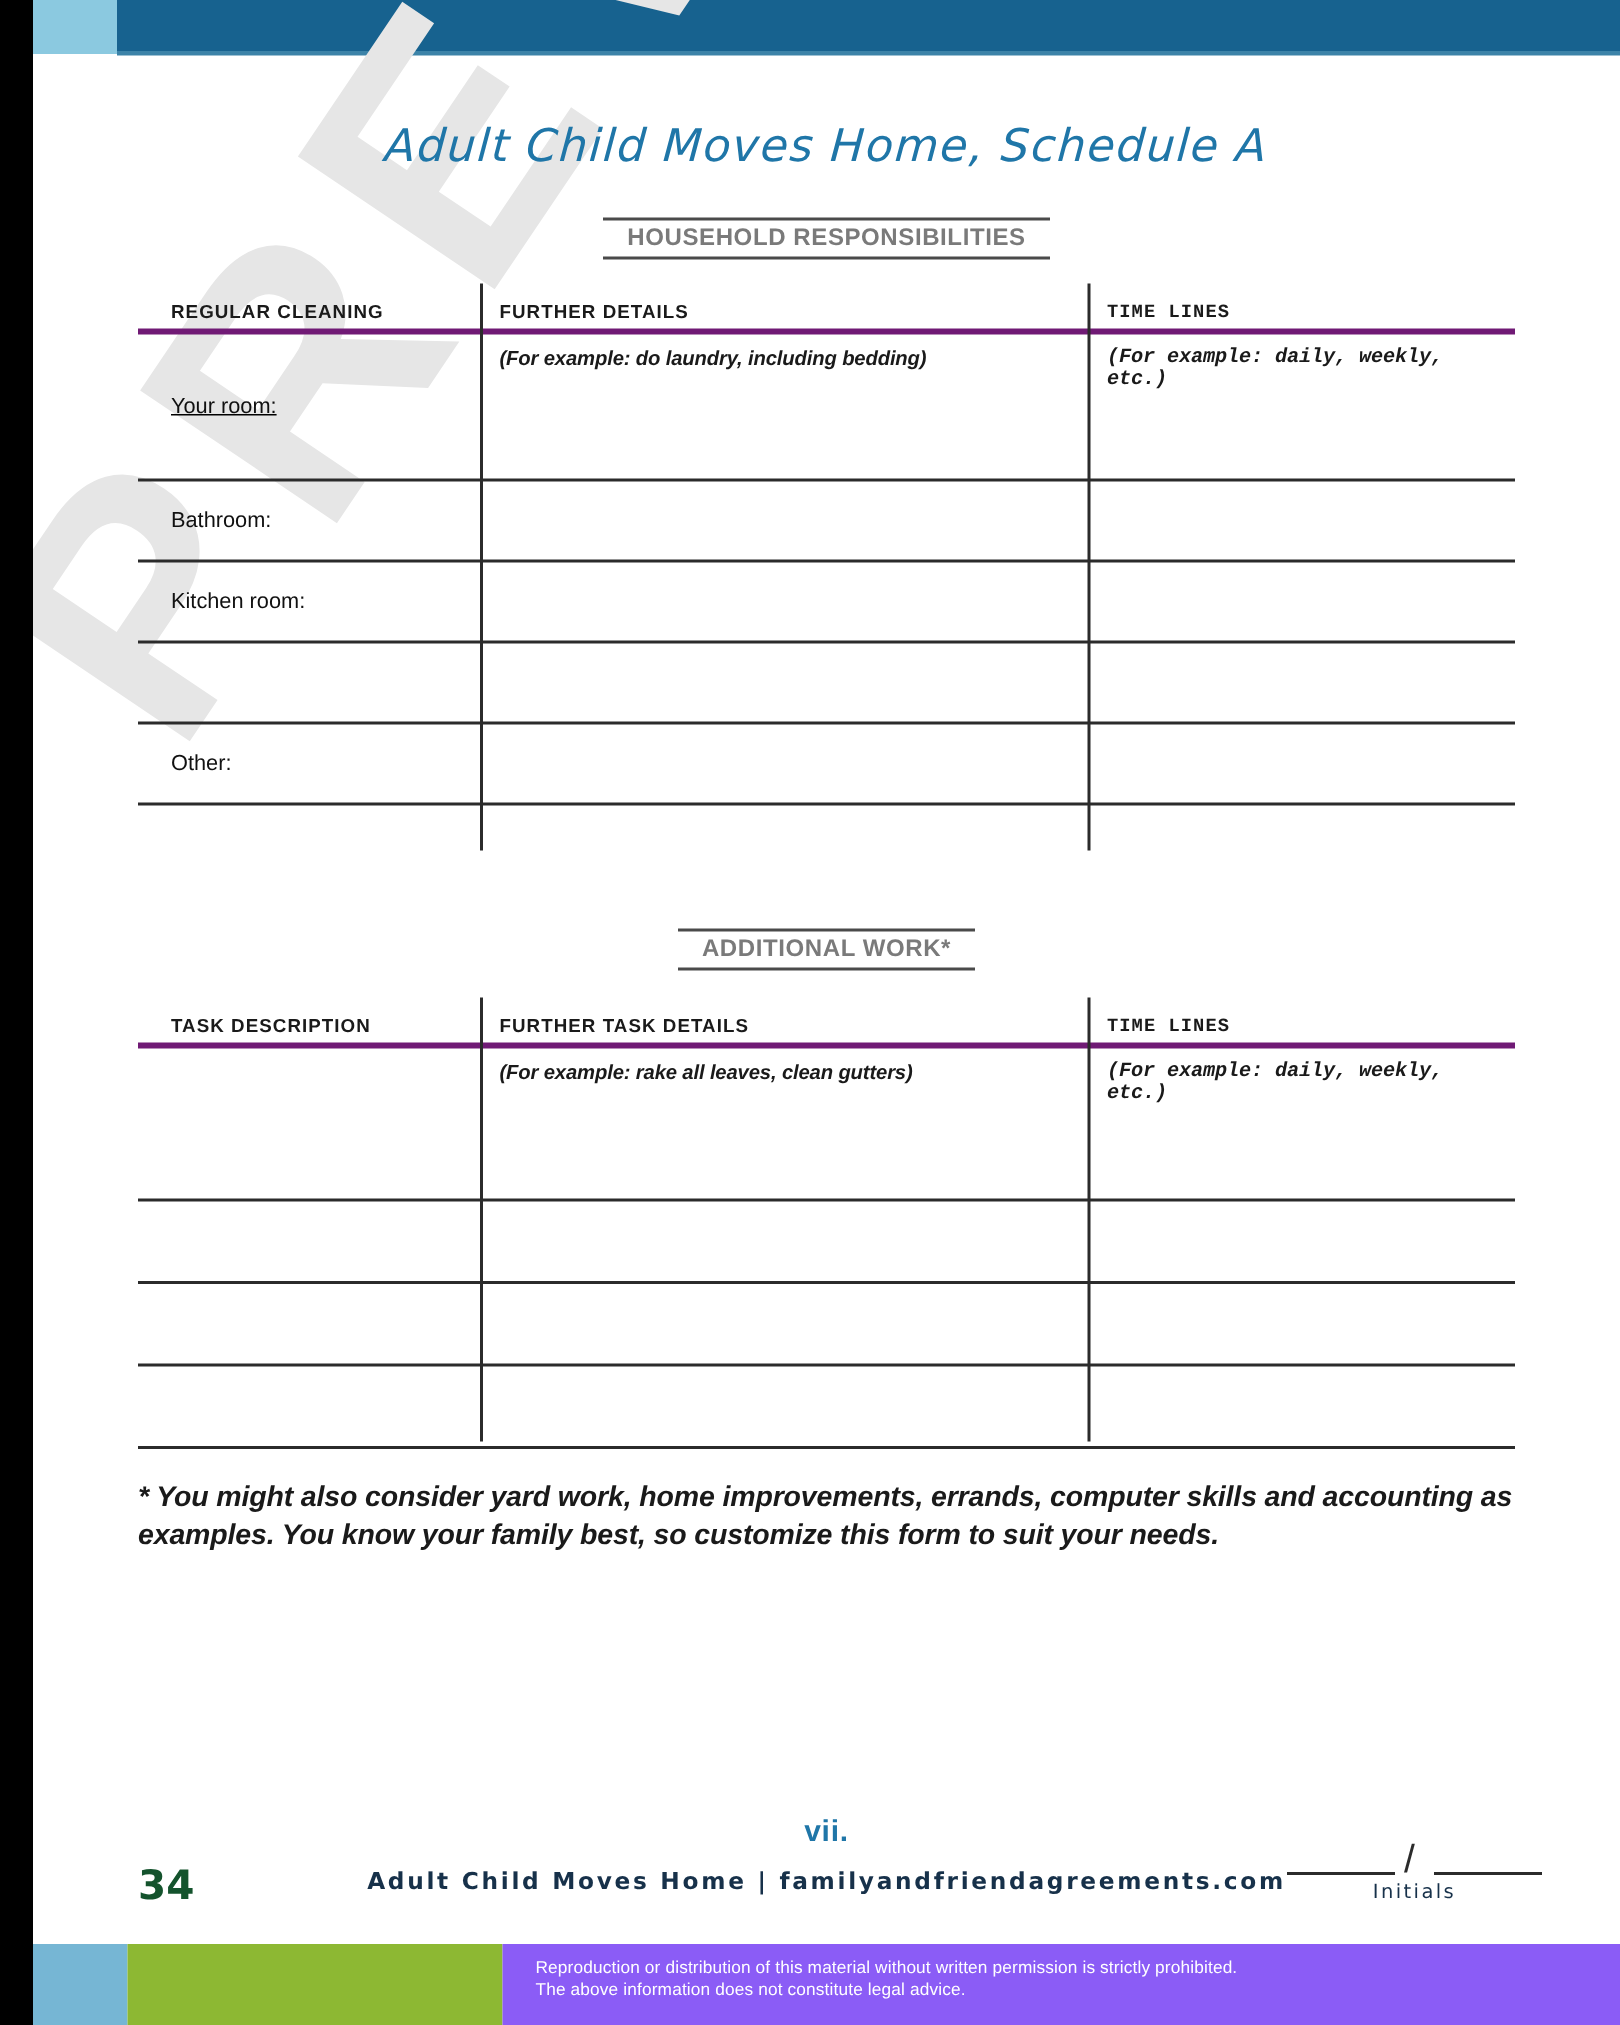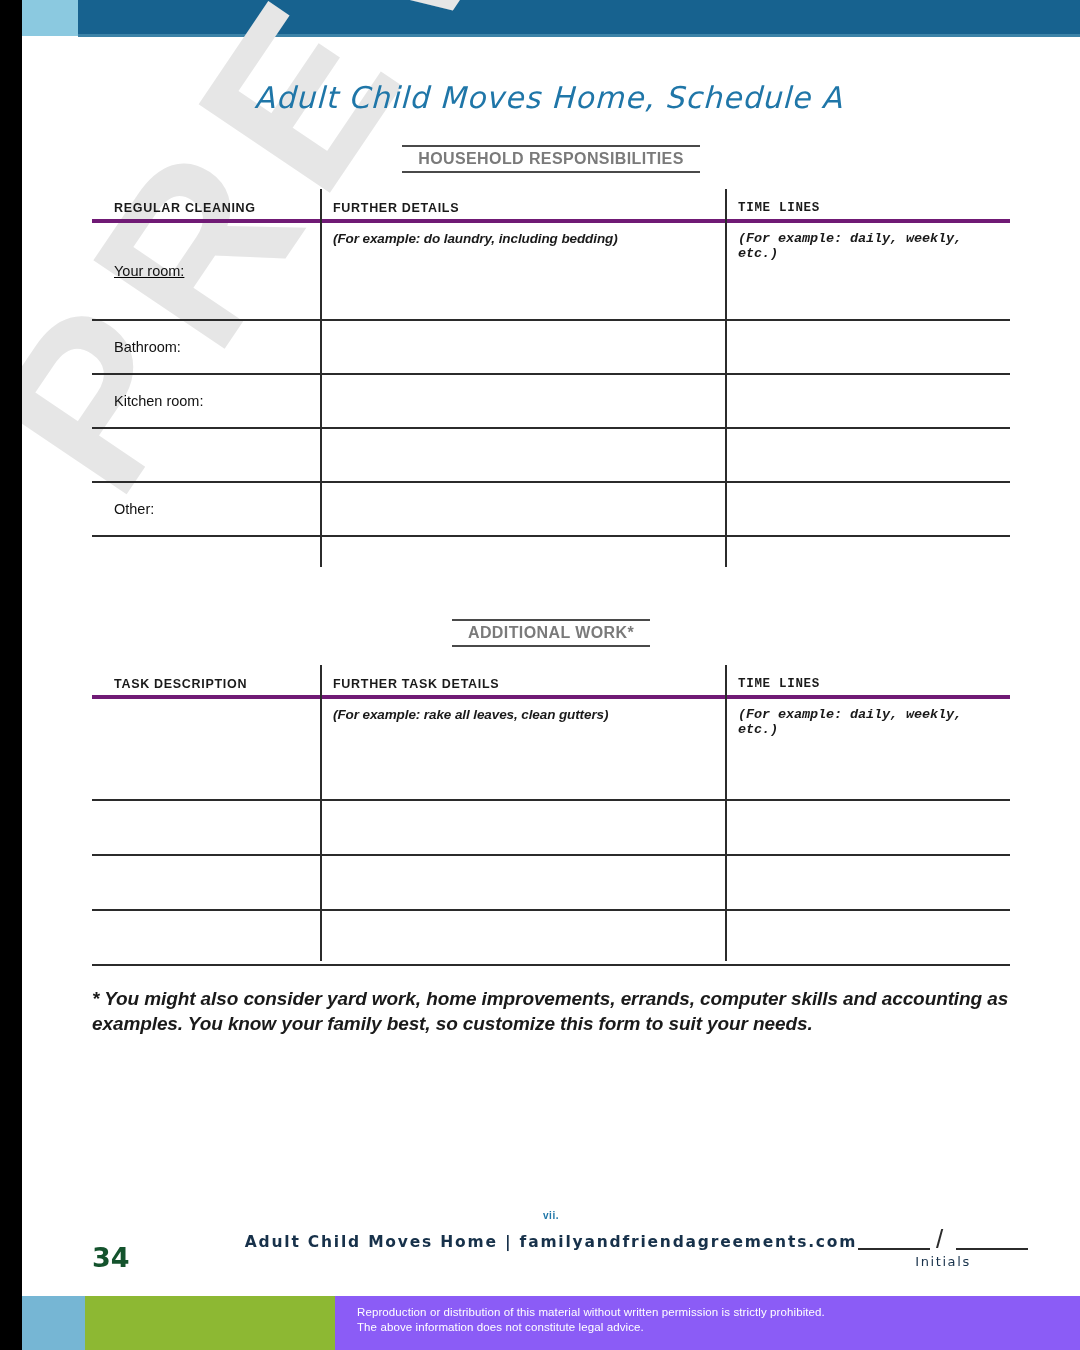--- a/index.html
+++ b/index.html
@@ -218,21 +218,21 @@
     font-family: "DejaVu Sans", sans-serif;
   }
   .footer-center {
     position: absolute;
     left: 0; right: 0;
     top: 0;
     text-align: center;
   }
   .footer-roman {
     color: #1F76A8;
-    font-size: 10px;
+    font-size: 20px;
     font-weight: 700;
     letter-spacing: 0.5px;
   }
   .footer-line {
     margin-top: 12px;
     color: #17314a;
     font-size: 15.5px;
     font-weight: 700;
     letter-spacing: 1.8px;
     font-family: "DejaVu Sans", sans-serif;

